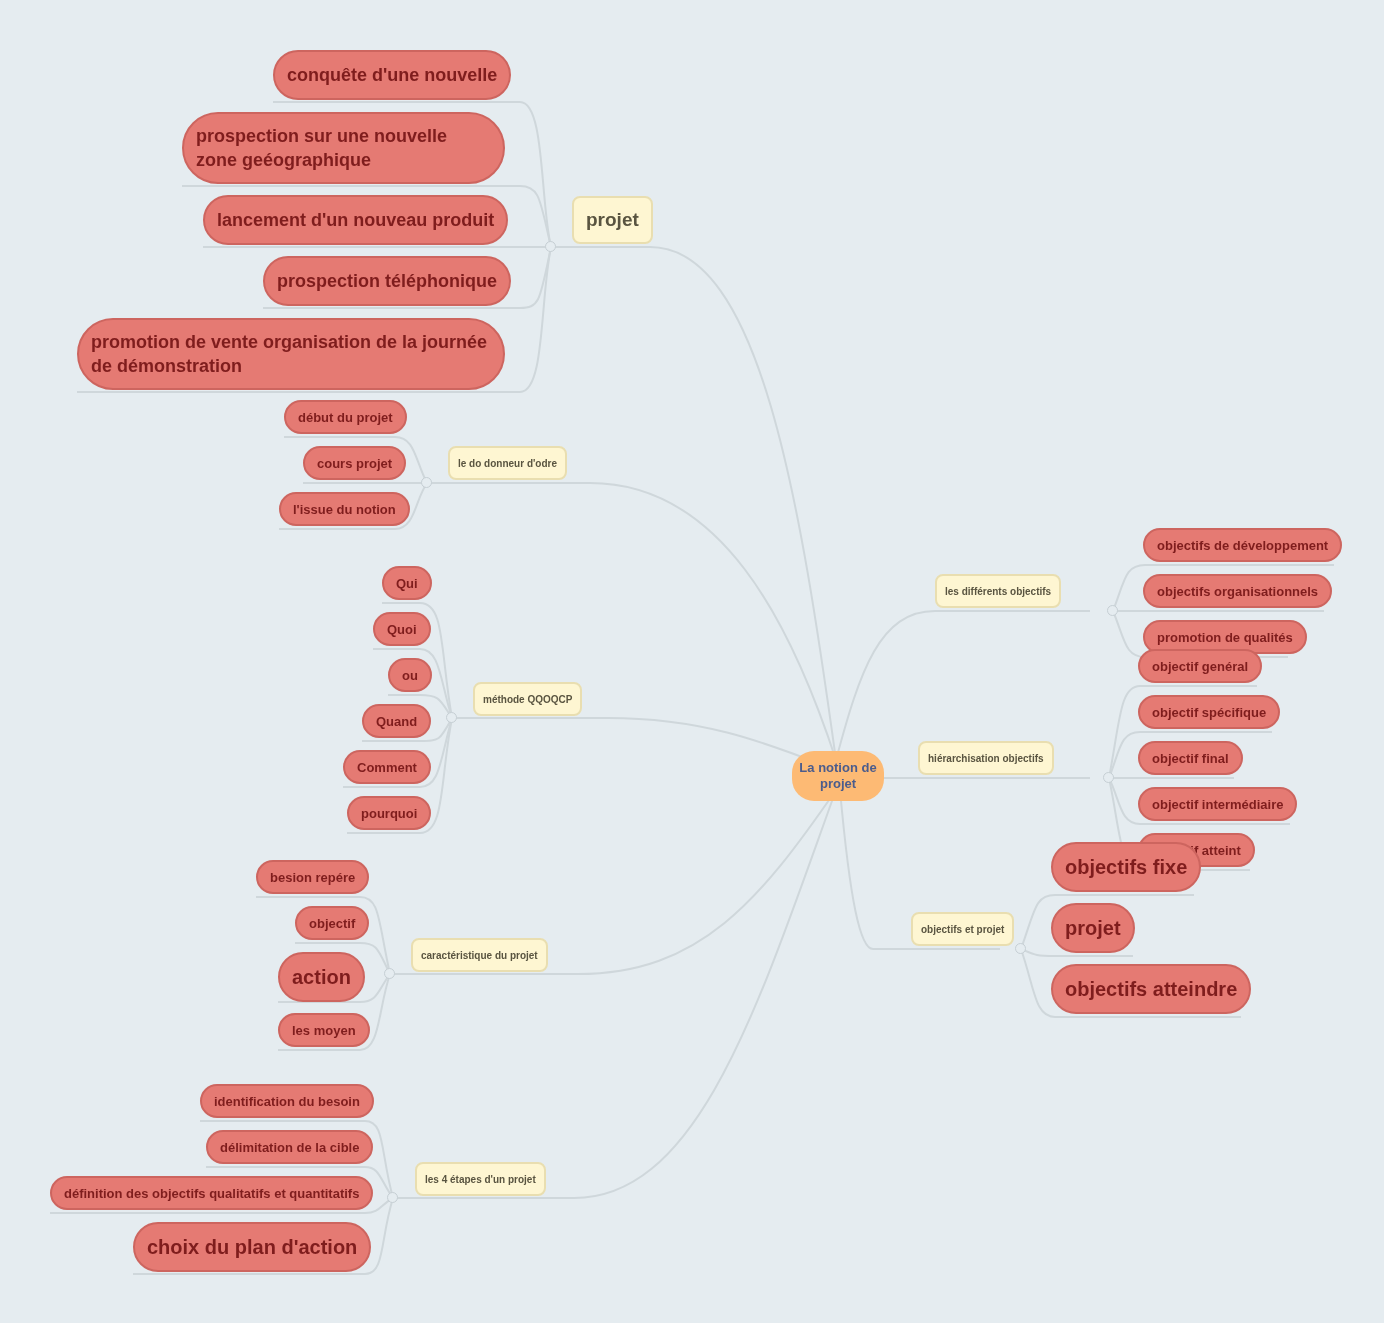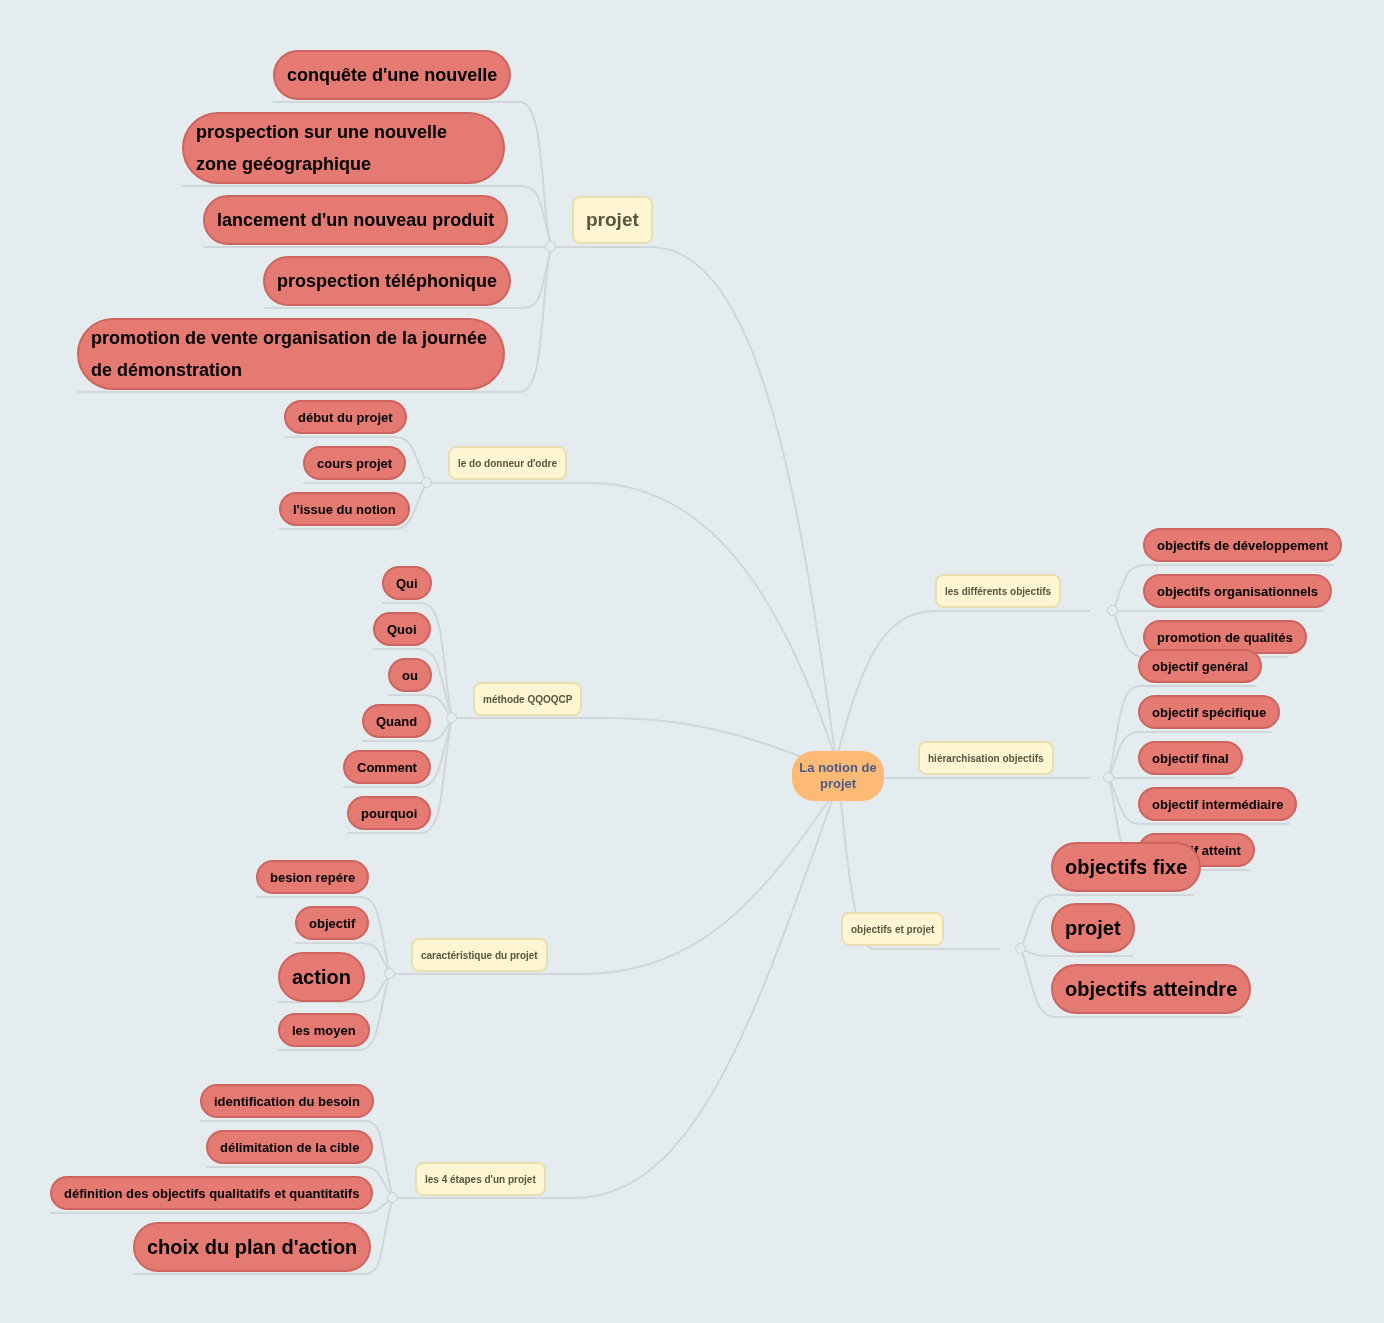--- a/index.html
+++ b/index.html
@@ -1,24 +1,24 @@
 <!DOCTYPE html>
 <html><head>
 <meta charset="utf-8">
 <style>
   html, body { margin:0; padding:0; }
   body { width:1384px; height:1323px; background:#e5ecf0; position:relative; overflow:hidden;
          font-family:"Liberation Sans", "DejaVu Sans", sans-serif; }
   svg.lines { position:absolute; left:0; top:0; width:1384px; height:1323px; }
   .node { position:absolute; box-sizing:border-box; font-weight:bold; white-space:nowrap; }
-  .leaf { background:#e57a73; color:#000000; border:2px solid #cd655f; border-radius:24px;
+  .leaf { background:#e57a73; color:#7f1d1d; border:2px solid #cd655f; border-radius:24px;
           display:flex; align-items:center; padding:0 12px; font-size:13px; height:34px; }
   .leaf.big { font-size:18px; height:50px; padding:0 12px; border-radius:26px; }
   .leaf.xl { font-size:20px; height:50px; padding:12px 12px; border-radius:26px; }
-  .leaf.multi { white-space:normal; line-height:32px; align-items:center; height:72px; border-radius:36px; }
+  .leaf.multi { white-space:normal; line-height:24px; align-items:center; height:72px; border-radius:36px; }
   .branch { background:#fef6d2; color:#595440; border:2px solid #e9deb0; border-radius:8px;
             display:flex; align-items:center; justify-content:center; font-size:10px; height:34px; padding:0 8px; }
   .branch.big { font-size:19px; height:48px; padding:0 12px; }
   .root { background:#fdba74; color:#4b5c8c; border-radius:22px; display:flex; align-items:center;
           justify-content:center; text-align:center; font-size:13px; width:92px; height:50px; line-height:16px;
           white-space:normal; }
   .knob { position:absolute; width:11px; height:11px; border-radius:50%; background:#e5ecf0;
           border:1.5px solid #c6cfd4; box-sizing:border-box; }
 </style>
 </head>
@@ -133,16 +133,16 @@
 <div class="node leaf" style="left:1143px;top:574px;">objectifs organisationnels</div>
 <div class="node leaf" style="left:1143px;top:620px;">promotion de qualités</div>
 
 <div class="node branch" style="left:918px;top:741px;">hiérarchisation objectifs</div>
 <div class="node leaf" style="left:1138px;top:649px;">objectif genéral</div>
 <div class="node leaf" style="left:1138px;top:695px;">objectif spécifique</div>
 <div class="node leaf" style="left:1138px;top:741px;">objectif final</div>
 <div class="node leaf" style="left:1138px;top:787px;">objectif intermédiaire</div>
 <div class="node leaf" style="left:1138px;top:833px;">objectif  atteint</div>
 
-<div class="node branch" style="left:841px;top:912px;">objectifs et projet</div>
+<div class="node branch" style="left:911px;top:912px;">objectifs et projet</div>
 <div class="node leaf xl" style="left:1051px;top:842px;">objectifs fixe</div>
 <div class="node leaf xl" style="left:1051px;top:903px;">projet</div>
 <div class="node leaf xl" style="left:1051px;top:964px;">objectifs atteindre</div>
 
 </body></html>

